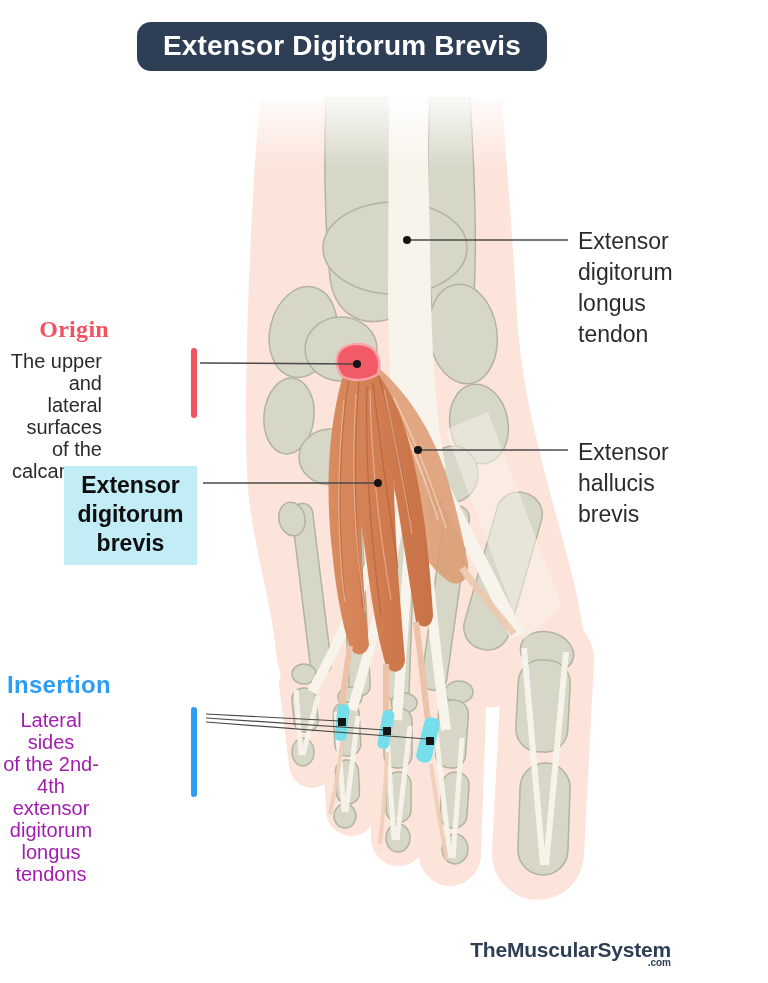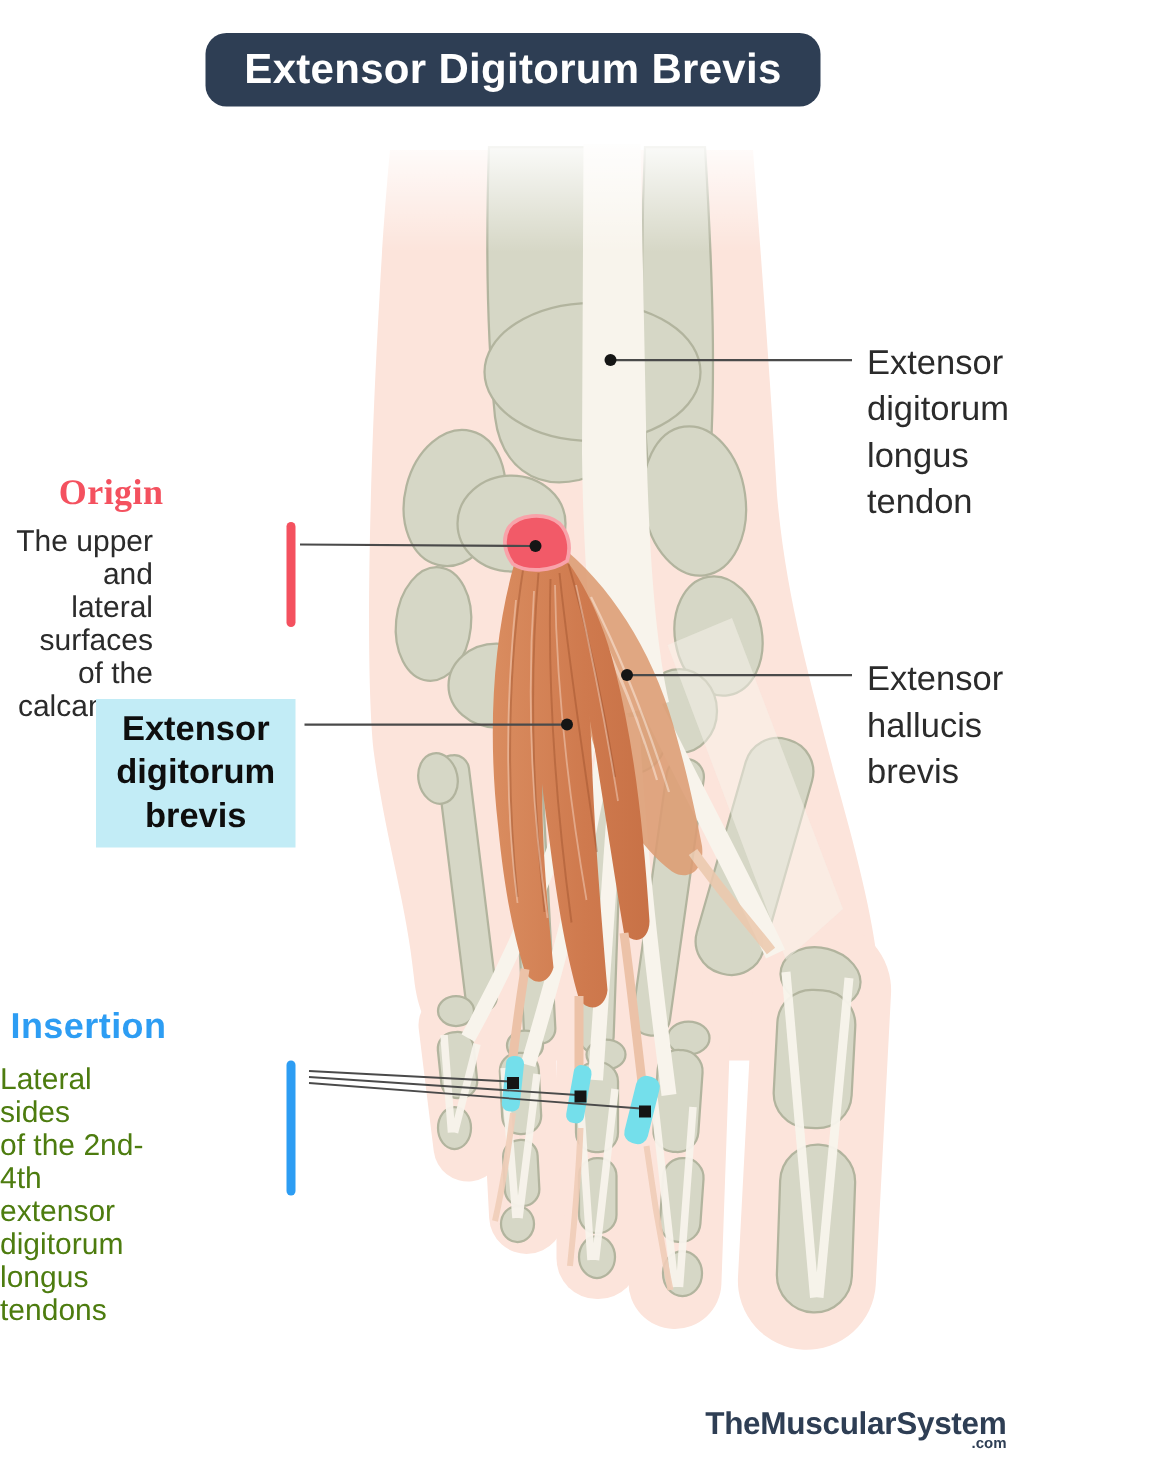--- a/index.html
+++ b/index.html
@@ -29,21 +29,21 @@
     position:absolute;top:466px;left:64px;width:133px;padding:5px 0 7px;
     background:#c2ecf6;text-align:center;font-weight:bold;font-size:23px;
     line-height:29px;color:#0e0e0e;white-space:pre-line;
   }
   .h-insertion{
     position:absolute;top:671px;right:573px;font-size:24px;font-weight:bold;
     color:#2d9df3;letter-spacing:.3px;white-space:nowrap;
   }
   .t-insertion{
     position:absolute;top:709px;right:582px;font-size:20px;line-height:22px;
-    text-align:left;white-space:pre-line;color:#4d7c0f;
+    text-align:center;white-space:pre-line;color:#a21caf;
   }
   .bar-insertion{
     position:absolute;top:707px;left:191px;width:6px;height:90px;
     background:#2d9df3;border-radius:3px;
   }
   .r-label{
     position:absolute;left:578px;font-size:23px;line-height:31px;
     color:#2b2b2b;white-space:pre-line;
   }
   .r-label.edl{top:226px;}

